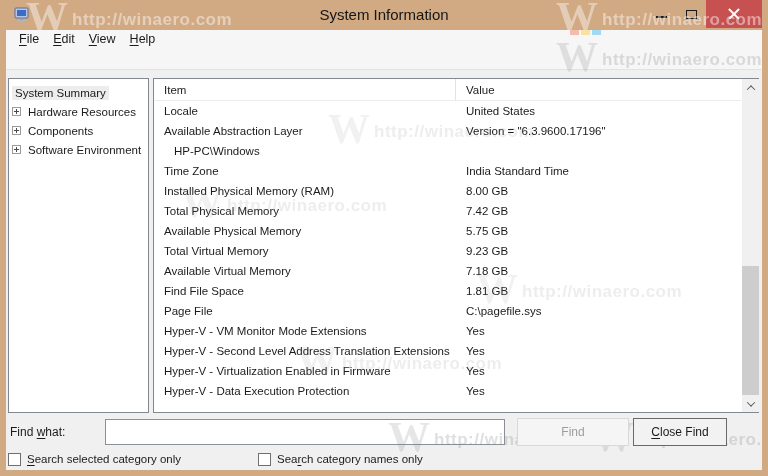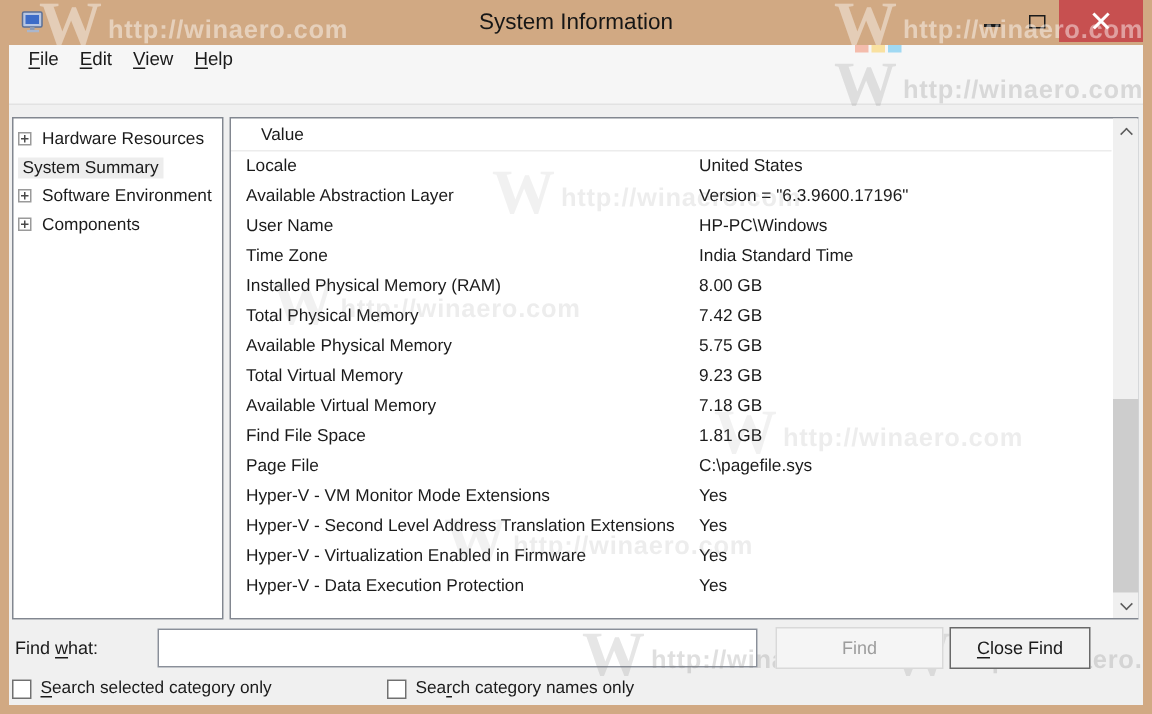--- a/index.html
+++ b/index.html
@@ -146,59 +146,59 @@
       <span class="wm-flag">
           <i style="background:#f25022"></i>
           <i style="background:#ffb900"></i>
           <i style="background:#00a4ef"></i>
         </span>
       <span class="wm-t">http://winaero.com</span>
     </div>
 
     <div class="tree-panel">
 
+        <div class="tree-item selected">
+
+          <span class="tree-label">System Summary</span>
+        </div>
+
         <div class="tree-item">
           <span class="expander"></span>
           <span class="tree-label">Hardware Resources</span>
         </div>
 
-        <div class="tree-item selected">
-
-          <span class="tree-label">System Summary</span>
+        <div class="tree-item">
+          <span class="expander"></span>
+          <span class="tree-label">Components</span>
         </div>
 
         <div class="tree-item">
           <span class="expander"></span>
           <span class="tree-label">Software Environment</span>
         </div>
 
-        <div class="tree-item">
-          <span class="expander"></span>
-          <span class="tree-label">Components</span>
-        </div>
-
     </div>
 
     <div class="table-panel">
       <div class="tbl-header">
+        <span class="c1">Item</span>
         <span class="c2">Value</span>
       </div>
 
         <div class="tbl-row">
           <span class="c1">Locale</span>
           <span class="c2">United States</span>
         </div>
 
         <div class="tbl-row">
           <span class="c1">Available Abstraction Layer</span>
           <span class="c2">Version = "6.3.9600.17196"</span>
         </div>
 
         <div class="tbl-row">
-          <span class="c1">User Name</span>
           <span class="c2">HP-PC\Windows</span>
         </div>
 
         <div class="tbl-row">
           <span class="c1">Time Zone</span>
           <span class="c2">India Standard Time</span>
         </div>
 
         <div class="tbl-row">
           <span class="c1">Installed Physical Memory (RAM)</span>

